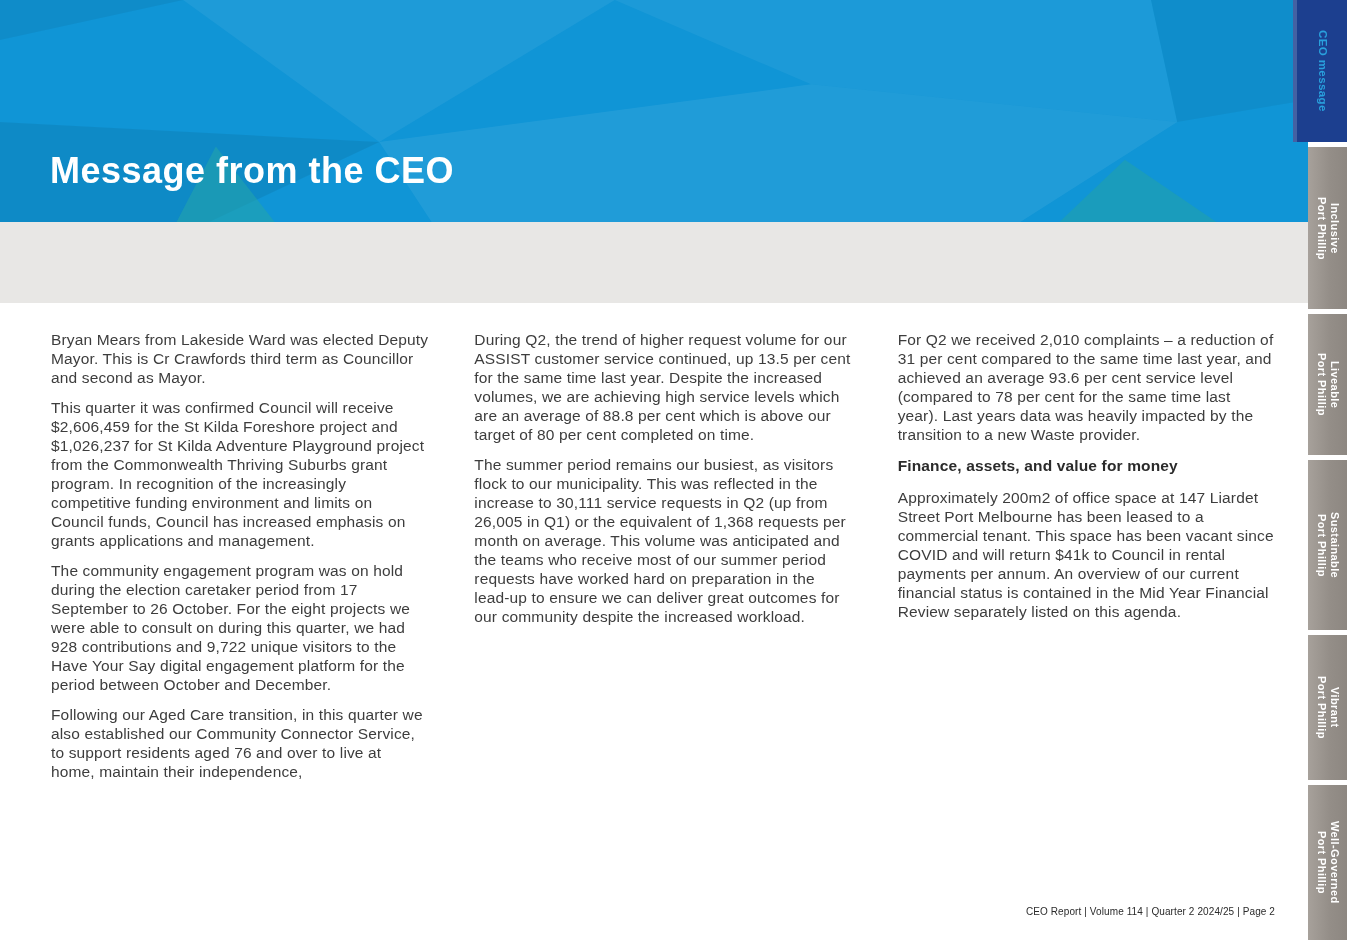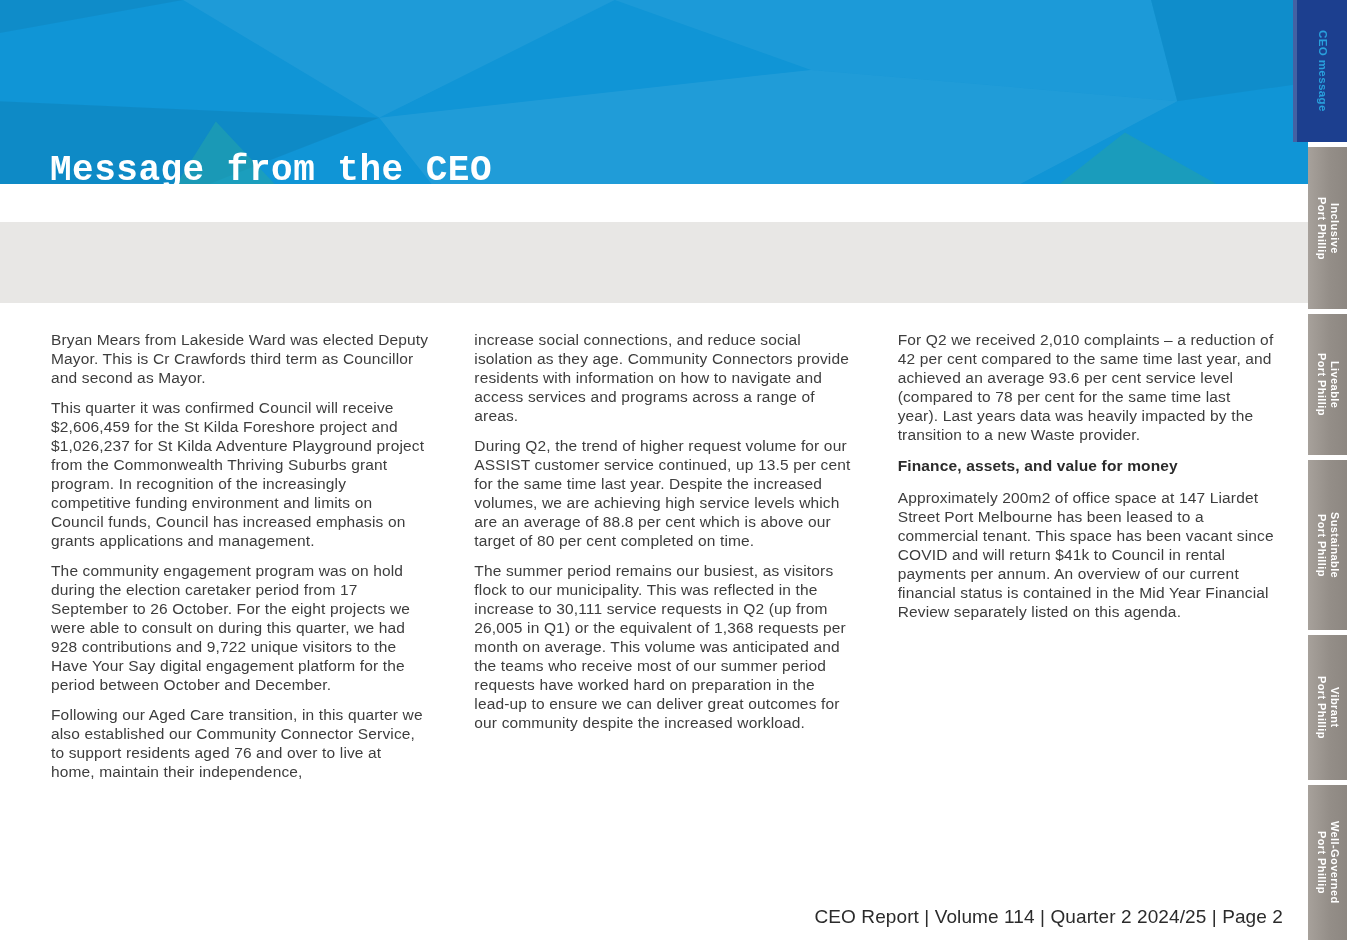--- a/index.html
+++ b/index.html
@@ -15,24 +15,23 @@
   html,body{width:1347px;height:941px;}
   body{
     position:relative;
     width:1347px;height:941px;
     background:#ffffff;
     overflow:hidden;
     font-family:"Liberation Sans", sans-serif;
   }
   
   .header{
-    position:absolute;left:0;top:0;width:1308px;height:184px;
+    position:absolute;left:0;top:0;width:1308px;height:222px;
     background:var(--header-blue);
     overflow:hidden;
-    font-family:Liberation Mono, monospace;
   }
   .facet{position:absolute;inset:0;}
   .facet.f1{background:rgba(255,255,255,0.06);clip-path:polygon(14% 0,47% 0,29% 64%);}
   .facet.f2{background:rgba(255,255,255,0.05);clip-path:polygon(47% 0,88% 0,90% 55%,62% 38%);}
   .facet.f3{background:rgba(0,0,0,0.06);clip-path:polygon(0 18%,14% 0,0 0);}
   .facet.f4{background:rgba(0,0,0,0.07);clip-path:polygon(0 55%,29% 64%,16% 100%,0 100%);}
   .facet.f5{background:rgba(36,166,170,0.55);clip-path:polygon(16.5% 66%,21% 100%,13.5% 100%);}
   .facet.f6{background:rgba(255,255,255,0.07);clip-path:polygon(29% 64%,62% 38%,90% 55%,78% 100%,33% 100%);}
   .facet.f7{background:rgba(42,168,150,0.40);clip-path:polygon(86% 72%,93% 100%,81% 100%);}
   .facet.f8{background:rgba(0,0,0,0.05);clip-path:polygon(88% 0,100% 0,100% 45%,90% 55%);}
@@ -55,22 +54,22 @@
     font-size:15.5px;line-height:19px;letter-spacing:0.15px;
     margin:0 0 11px 0;
   }
   .col h3{
     color:var(--heading-text);
     font-size:15.5px;line-height:22.4px;letter-spacing:0.15px;
     font-weight:700;margin:4px 0 11px 0;
   }
   
   .footer{
-    position:absolute;right:64px;top:906px;
-    color:#2b2b2b;font-size:19px;letter-spacing:0.1px;
+    position:absolute;right:72px;top:906px;
+    color:#2b2b2b;font-size:10px;letter-spacing:0.1px;
   }
   
   .tab-rail{
     position:absolute;right:0;top:0;width:54px;height:941px;
     display:flex;flex-direction:column;align-items:flex-end;gap:5px;
   }
   .tab{
     width:39px;
     background:linear-gradient(to right,#a7a19b 0%,#948e88 55%,#8d8781 100%);
     color:#ffffff;
@@ -114,26 +113,25 @@
 <div class="band"></div>
 
 <div class="columns" id="columns">
     <div class="col">
       <p>Bryan Mears from Lakeside Ward was elected Deputy Mayor. This is Cr Crawfords third term as Councillor and second as Mayor.</p>
       <p>This quarter it was confirmed Council will receive $2,606,459 for the St Kilda Foreshore project and $1,026,237 for St Kilda Adventure Playground project from the Commonwealth Thriving Suburbs grant program. In recognition of the increasingly competitive funding environment and limits on Council funds, Council has increased emphasis on grants applications and management.</p>
       <p>The community engagement program was on hold during the election caretaker period from 17 September to 26 October. For the eight projects we were able to consult on during this quarter, we had 928 contributions and 9,722 unique visitors to the Have Your Say digital engagement platform for the period between October and December.</p>
       <p>Following our Aged Care transition, in this quarter we also established our Community Connector Service, to support residents aged 76 and over to live at home, maintain their independence,</p>
     </div>
     <div class="col">
-      <p>increase social connections, and reduce social isolation as they age. Community Connectors provide residents with information on how to navigate and access services and programs across a range of areas.</p>
       <p>During Q2, the trend of higher request volume for our ASSIST customer service continued, up 13.5 per cent for the same time last year. Despite the increased volumes, we are achieving high service levels which are an average of 88.8 per cent which is above our target of 80 per cent completed on time.</p>
       <p>The summer period remains our busiest, as visitors flock to our municipality. This was reflected in the increase to 30,111 service requests in Q2 (up from 26,005 in Q1) or the equivalent of 1,368 requests per month on average. This volume was anticipated and the teams who receive most of our summer period requests have worked hard on preparation in the lead-up to ensure we can deliver great outcomes for our community despite the increased workload.</p>
     </div>
     <div class="col">
-      <p>For Q2 we received 2,010 complaints – a reduction of 42 per cent compared to the same time last year, and achieved an average 93.6 per cent service level (compared to 78 per cent for the same time last year). Last years data was heavily impacted by the transition to a new Waste provider.</p>
+      <p>For Q2 we received 2,010 complaints – a reduction of 31 per cent compared to the same time last year, and achieved an average 93.6 per cent service level (compared to 78 per cent for the same time last year). Last years data was heavily impacted by the transition to a new Waste provider.</p>
       <h3>Finance, assets, and value for money</h3>
       <p>Approximately 200m2 of office space at 147 Liardet Street Port Melbourne has been leased to a commercial tenant. This space has been vacant since COVID and will return $41k to Council in rental payments per annum. An overview of our current financial status is contained in the Mid Year Financial Review separately listed on this agenda.</p>
     </div>
   </div>
 
 <div class="footer">CEO Report | Volume 114  | Quarter 2 2024/25 | Page 2</div>
 
 <div class="tab-rail" id="tab-rail">
     <div class="tab active">
       <div>

